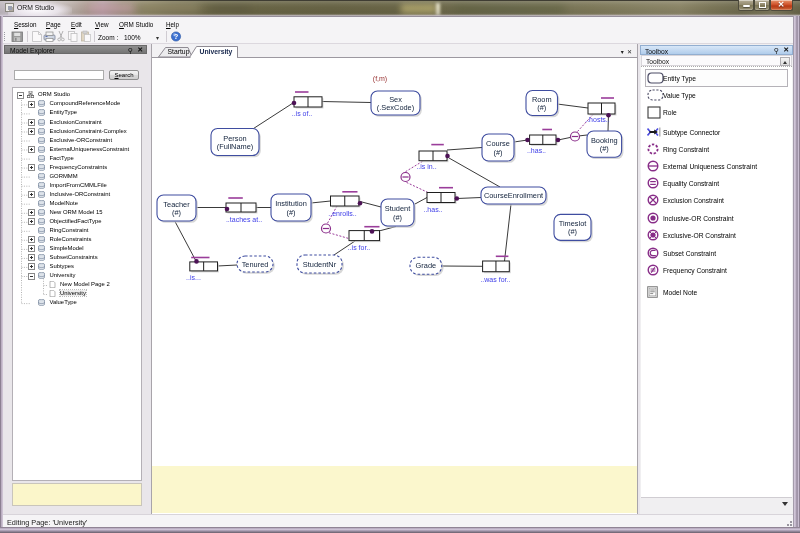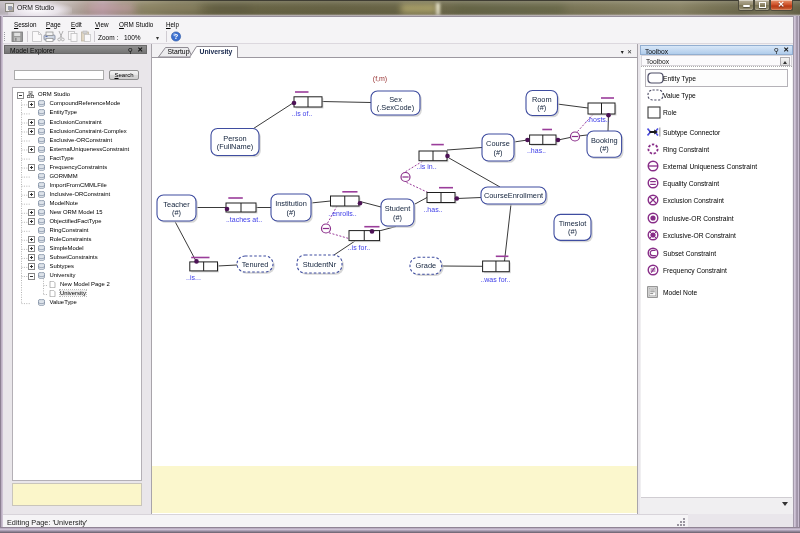--- a/index.html
+++ b/index.html
@@ -39,21 +39,21 @@
 #menubar span { position:absolute; top:4px; font-size:6.3px; color:#000; }
 #menubar u { text-decoration:underline; }
 
 
 #toolbar { position:absolute; left:1px; top:29px; width:798px; height:15px; background:#f5f4f6; border-bottom:1px solid #dcd8de; }
 #zoomlabel { position:absolute; left:97px; top:4.5px; font-size:6.5px; color:#000; }
 #zoomval { position:absolute; left:123px; top:4.5px; font-size:6.5px; color:#000; }
 #zoomarrow { position:absolute; left:155px; top:5px; font-size:6px; color:#333; }
 
 
-#statusbar { position:absolute; left:2px; top:514px; width:686px; height:13px; background:#f5f4f6; border-top:1px solid #d8d4da; }
+#statusbar { position:absolute; left:2px; top:514px; width:796px; height:13px; background:#f5f4f6; border-top:1px solid #d8d4da; }
 #statusbar span { position:absolute; left:5px; top:2.5px; font-size:7.3px; color:#1a1a1a; }
 #grip { position:absolute; right:3px; top:3px; width:8px; height:8px;
  background:
   radial-gradient(circle at 7px 1px, #9a96a0 1px, transparent 1.2px),
   radial-gradient(circle at 7px 4px, #9a96a0 1px, transparent 1.2px),
   radial-gradient(circle at 4px 4px, #9a96a0 1px, transparent 1.2px),
   radial-gradient(circle at 7px 7px, #9a96a0 1px, transparent 1.2px),
   radial-gradient(circle at 4px 7px, #9a96a0 1px, transparent 1.2px),
   radial-gradient(circle at 1px 7px, #9a96a0 1px, transparent 1.2px);
 }

